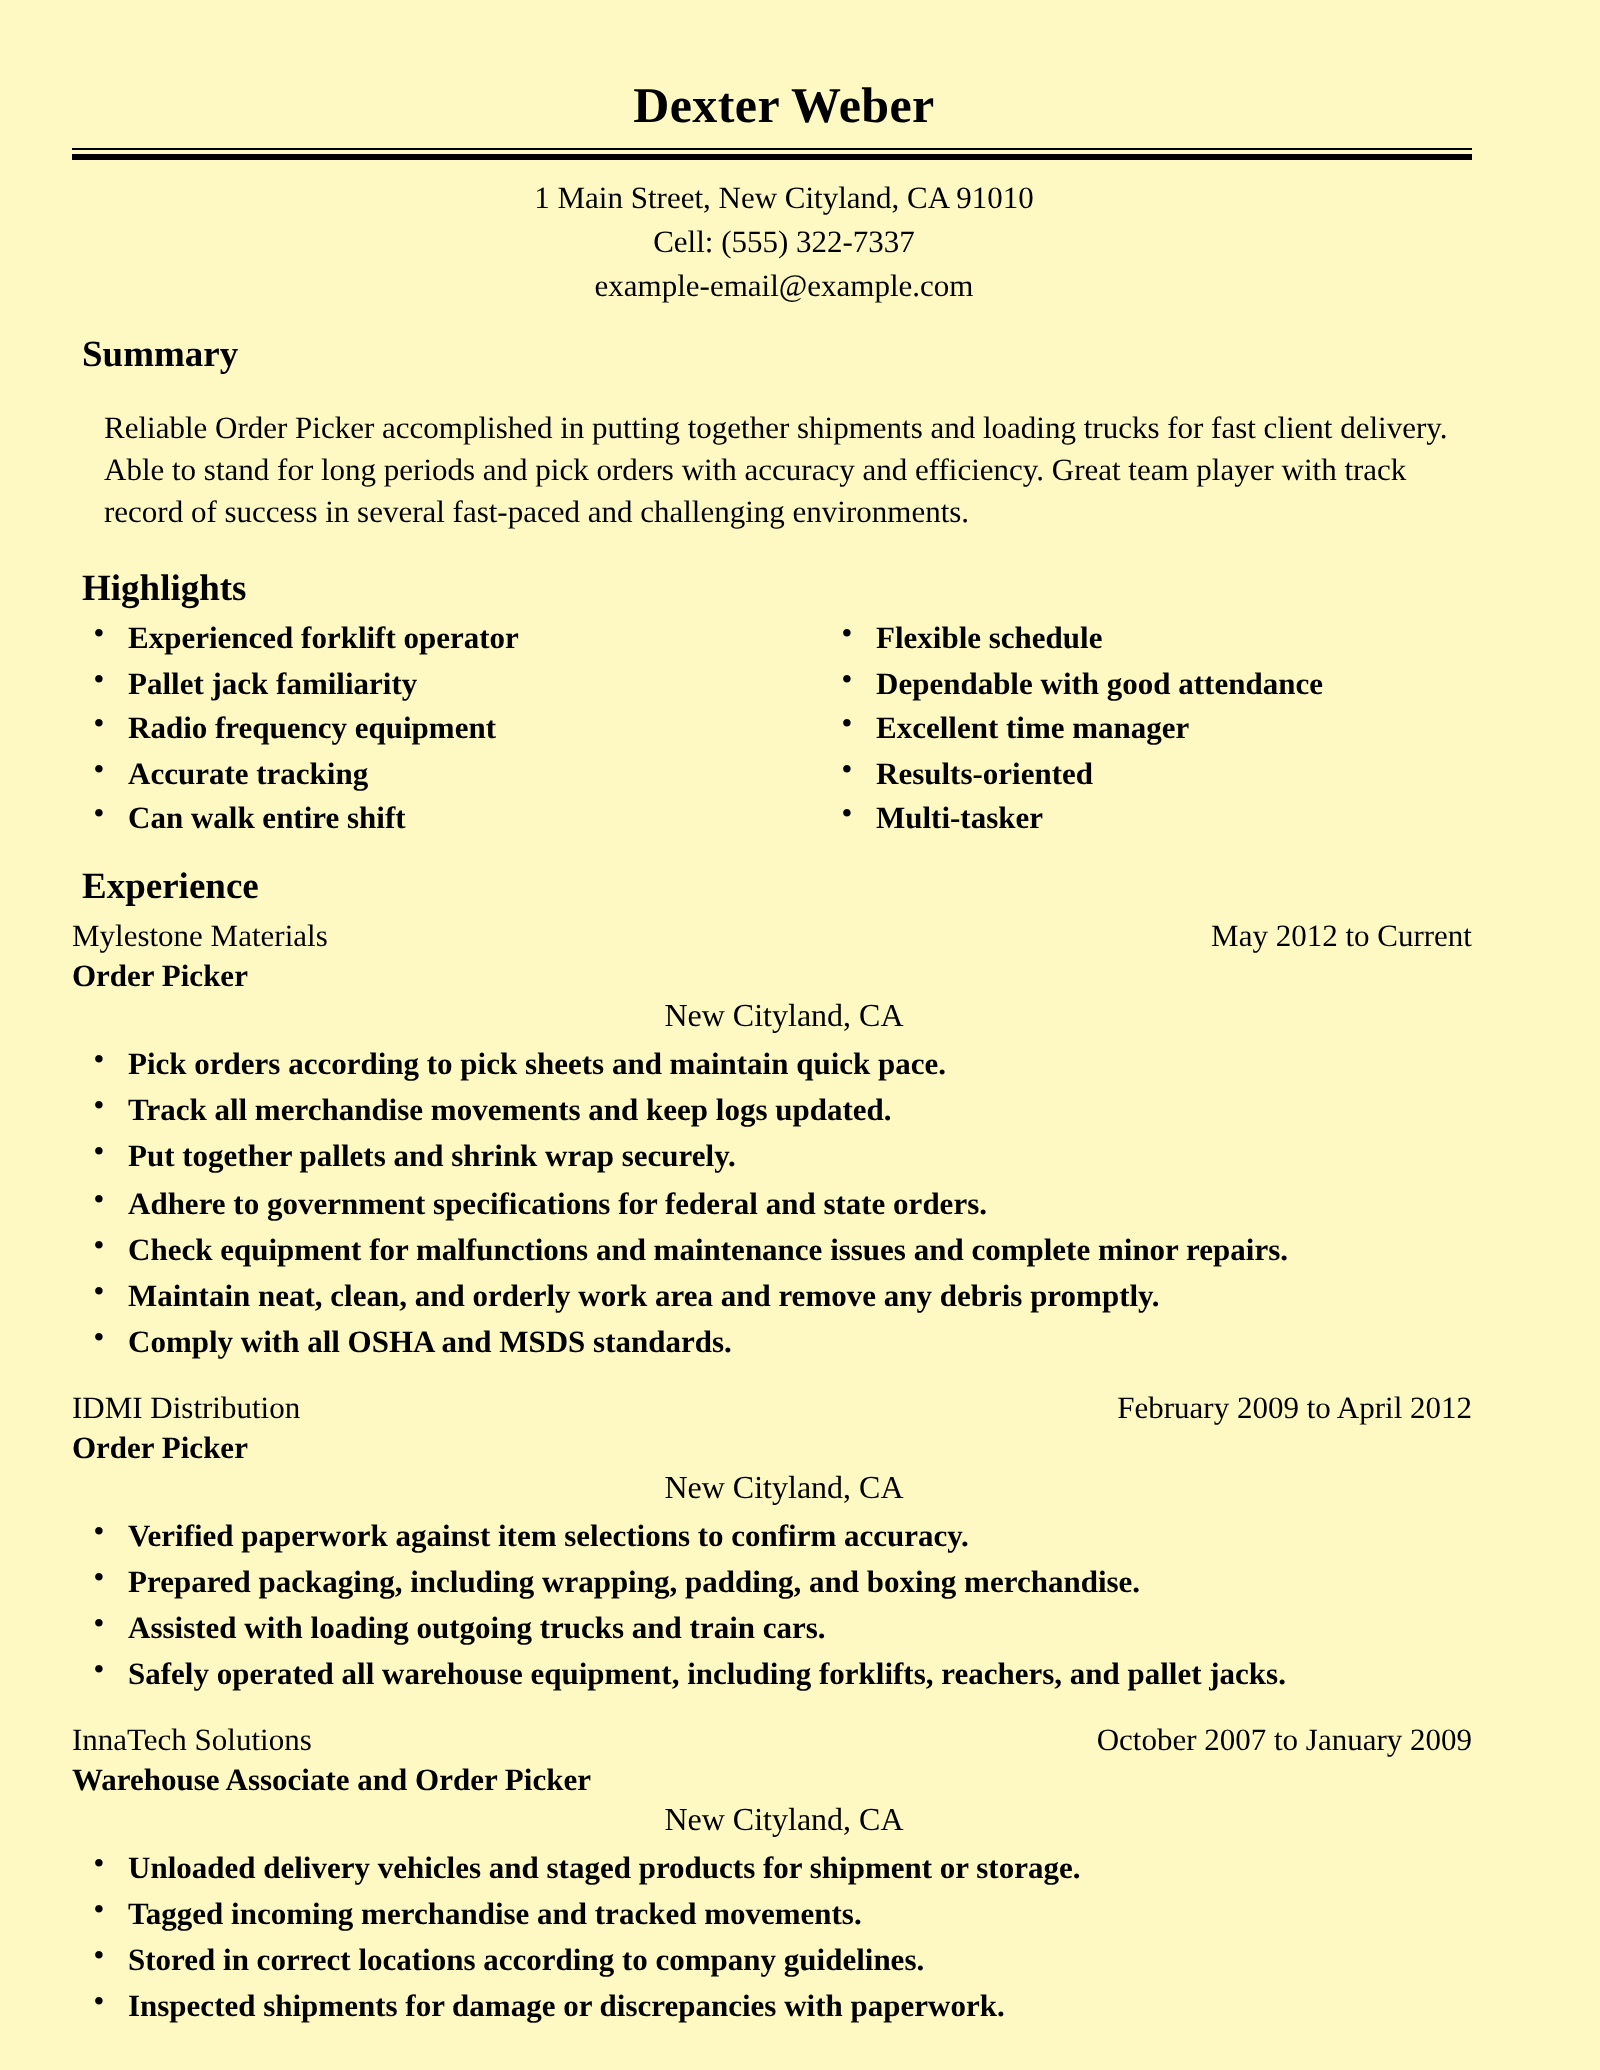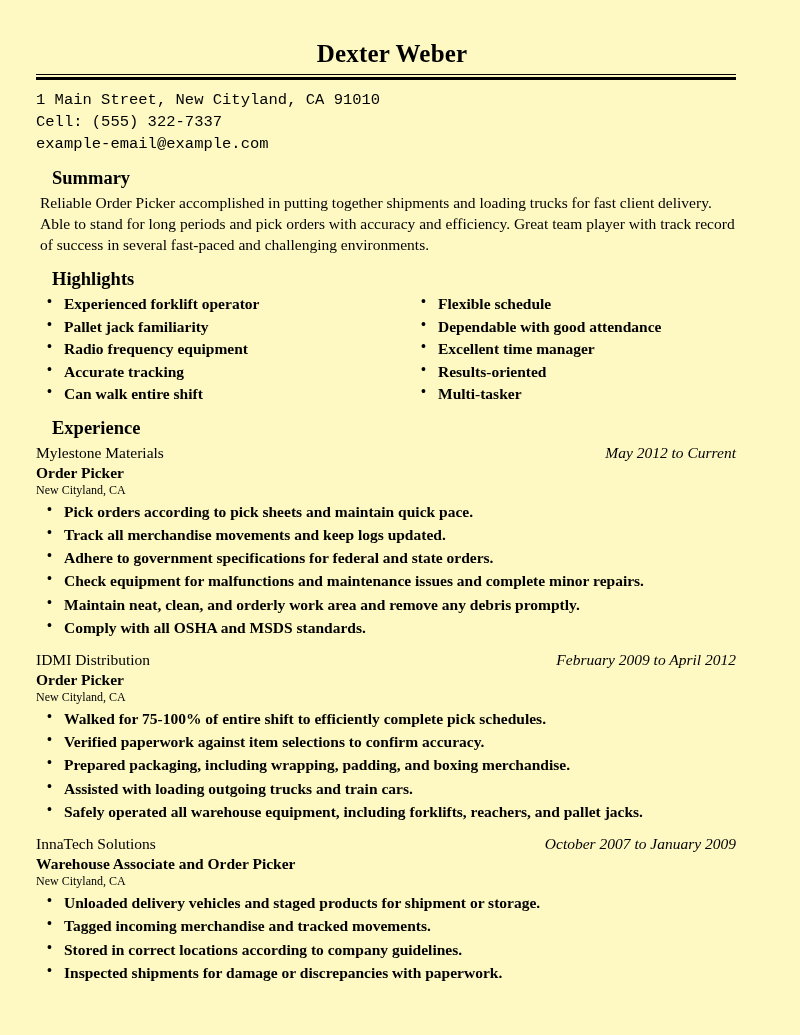--- a/index.html
+++ b/index.html
@@ -39,40 +39,40 @@
     margin: 0 0 9px 0;
     border-top: 1px solid #000;
     padding-top: 2px;
   }
   .double-rule .thick {
     height: 3px;
     background: #000;
   }
 
   .contact {
+    text-align: center;
     font-size: 15.5px;
     line-height: 1.42;
     margin: 0 0 12px 0;
-    font-family: Liberation Mono, monospace;
   }
   .contact div { white-space: nowrap; }
 
   
   .section-title {
     font-size: 18.5px;
     font-weight: bold;
-    margin: 0 0 3px 16px;
+    margin: 0 0 3px 5px;
     line-height: 1.2;
   }
   .section { margin-bottom: 12px; }
 
   .summary-text {
     font-size: 15.5px;
     line-height: 1.35;
-    margin: 4px;
+    margin: 16px;
     text-align: left;
     max-width: 700px;
   }
 
   
   .highlights-cols {
     display: flex;
     width: 700px;
   }
   .highlights-col {
@@ -109,30 +109,31 @@
 
   .job-line {
     display: flex;
     justify-content: space-between;
     align-items: baseline;
     width: 700px;
     font-size: 15.5px;
     line-height: 1.3;
   }
   .job-company { white-space: nowrap; }
-  .job-dates { white-space: nowrap; text-align: left; font-style: italic; }
+  .job-dates { white-space: nowrap; text-align: left; }
 
   .job-title {
     font-size: 15.5px;
     font-weight: bold;
     line-height: 1.3;
   }
   .job-location {
-    font-size: 12px;
+    font-size: 16px;
     line-height: 1.3;
+    text-align: center;
   }
   .job ul.bullets { margin-top: 1px; }
 
   .job ul.bullets li { line-height: 1.5; }
 </style>
 </head>
 <body>
 
 <div class="page">
 
@@ -183,35 +184,35 @@
         <div class="job">
           <div class="job-line">
             <span class="job-company">Mylestone Materials</span>
             <span class="job-dates">May 2012 to Current</span>
           </div>
           <div class="job-title">Order Picker</div>
           <div class="job-location">New Cityland, CA</div>
           <ul class="bullets">
             <li>Pick orders according to pick sheets and maintain quick pace.</li>
             <li>Track all merchandise movements and keep logs updated.</li>
+            <li>Put together pallets and shrink wrap securely.</li>
             <li>Adhere to government specifications for federal and state orders.</li>
             <li>Check equipment for malfunctions and maintenance issues and complete minor repairs.</li>
             <li>Maintain neat, clean, and orderly work area and remove any debris promptly.</li>
             <li>Comply with all OSHA and MSDS standards.</li>
           </ul>
         </div>
         <div class="job">
           <div class="job-line">
             <span class="job-company">IDMI Distribution</span>
             <span class="job-dates">February 2009 to April 2012</span>
           </div>
           <div class="job-title">Order Picker</div>
           <div class="job-location">New Cityland, CA</div>
           <ul class="bullets">
-            <li>Walked for 75-100% of entire shift to efficiently complete pick schedules.</li>
             <li>Verified paperwork against item selections to confirm accuracy.</li>
             <li>Prepared packaging, including wrapping, padding, and boxing merchandise.</li>
             <li>Assisted with loading outgoing trucks and train cars.</li>
             <li>Safely operated all warehouse equipment, including forklifts, reachers, and pallet jacks.</li>
           </ul>
         </div>
         <div class="job">
           <div class="job-line">
             <span class="job-company">InnaTech Solutions</span>
             <span class="job-dates">October 2007 to January 2009</span>

